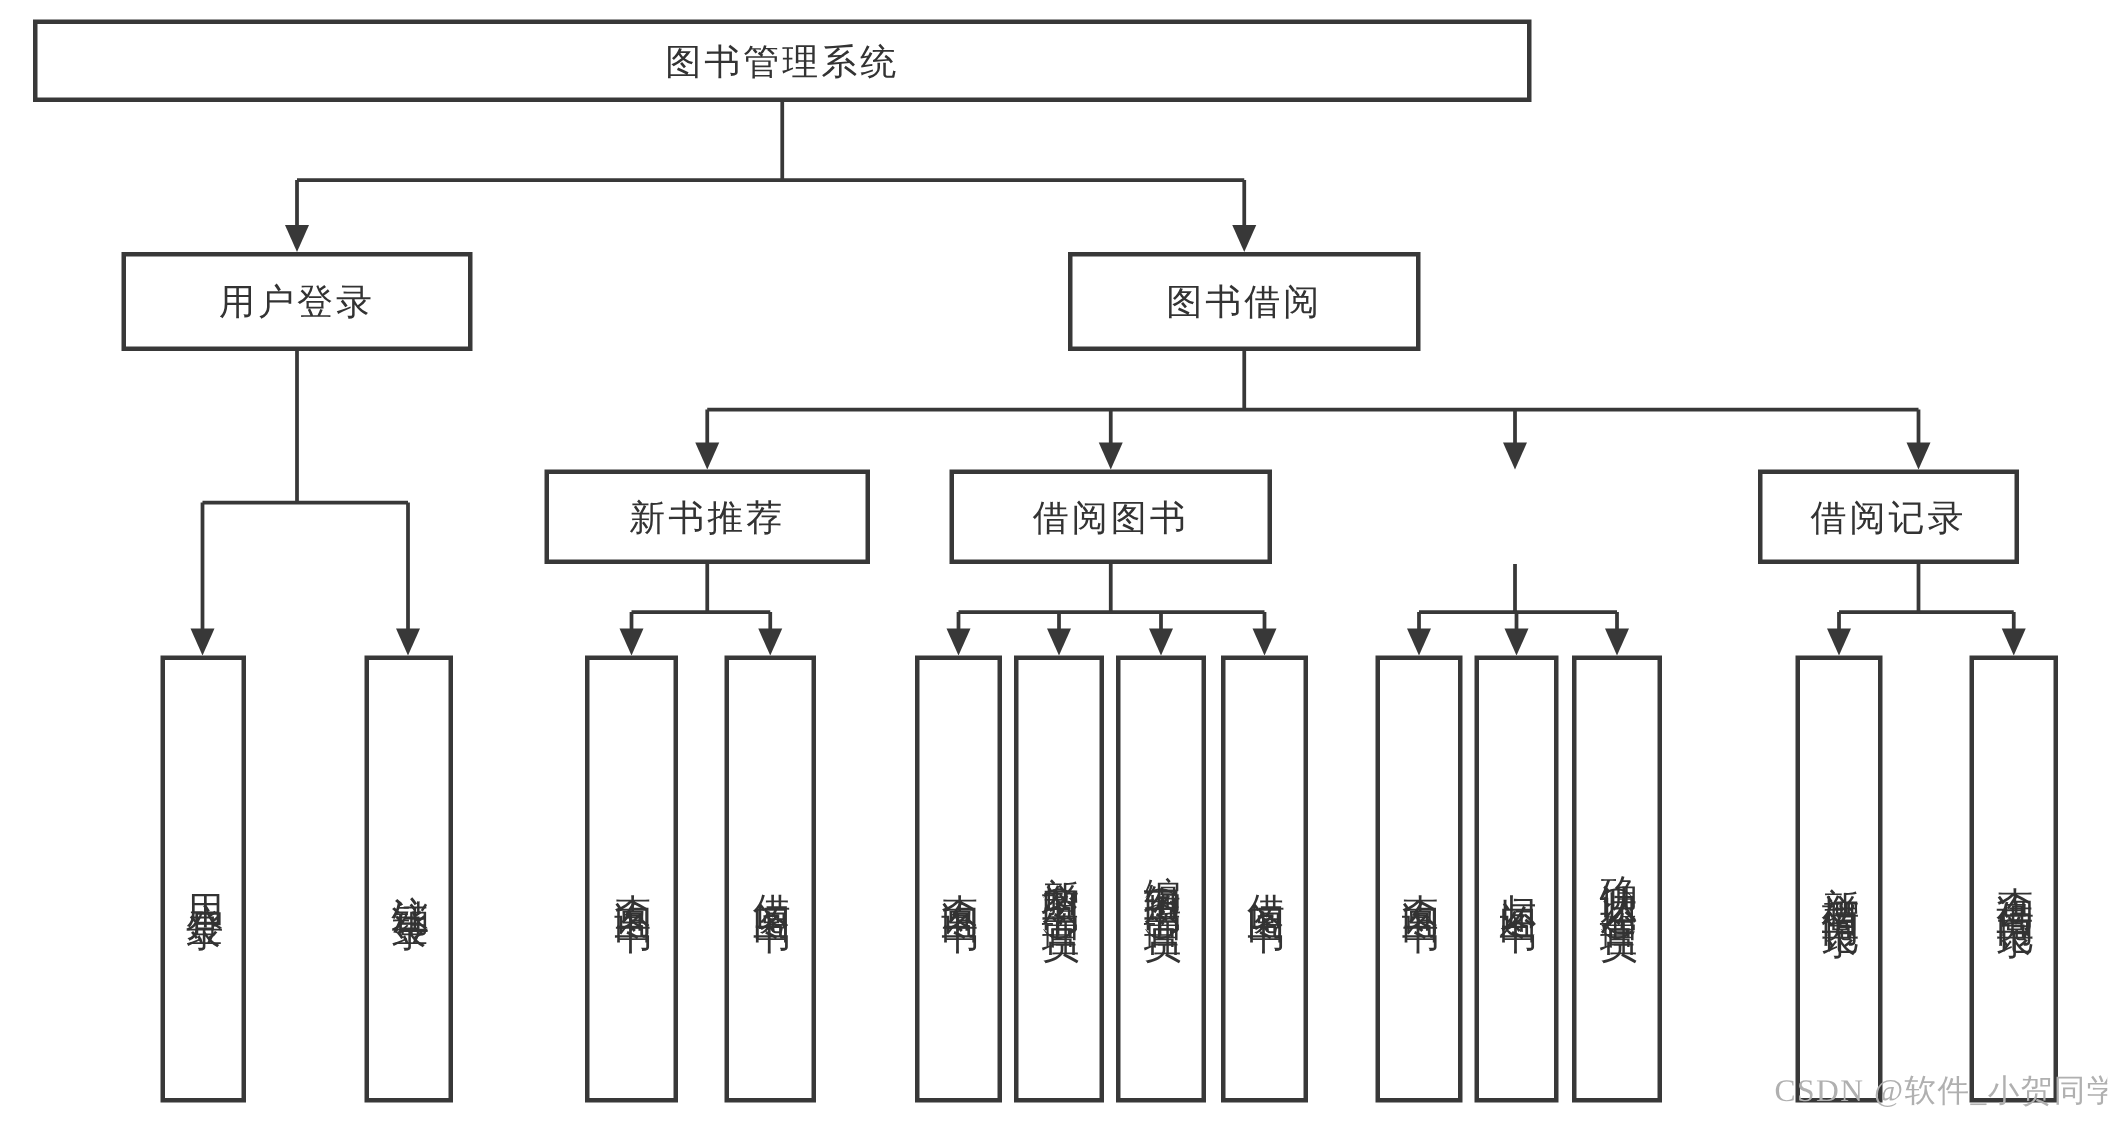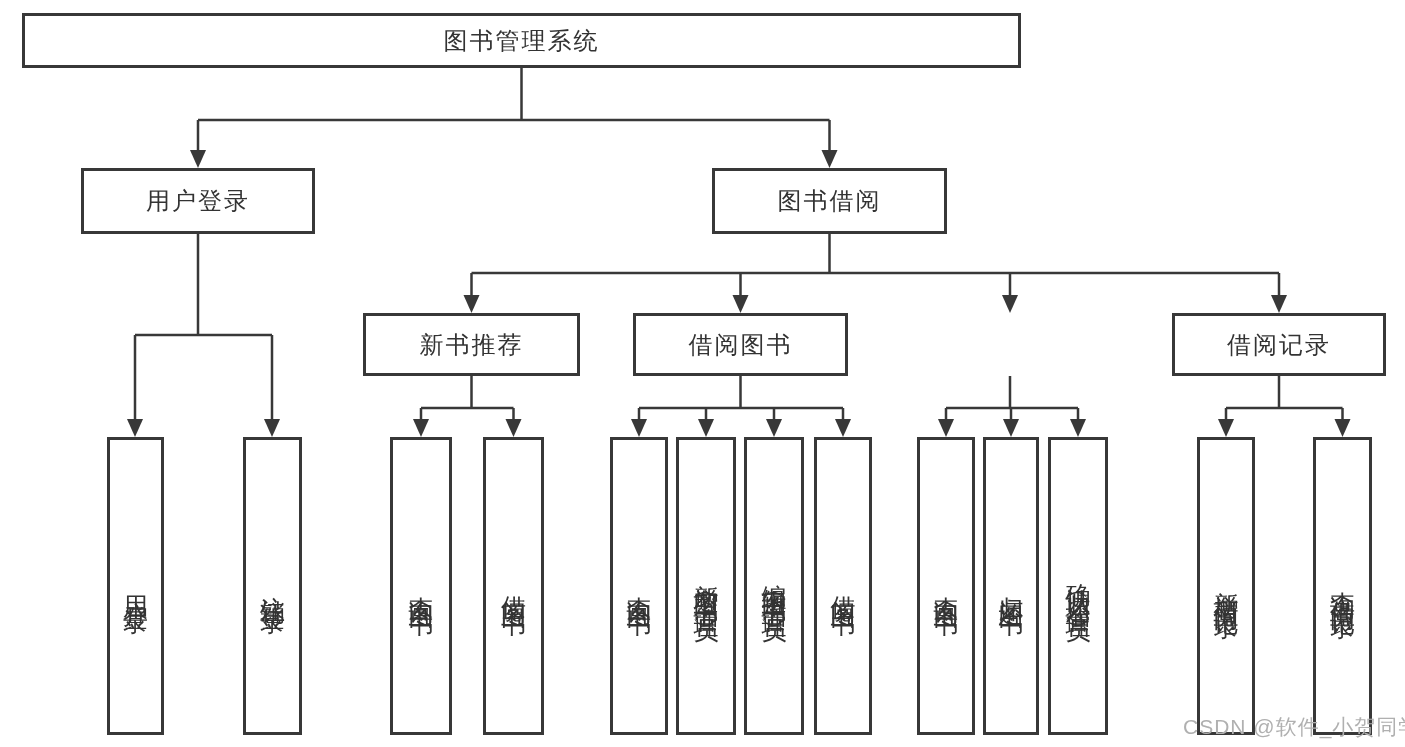--- a/index.html
+++ b/index.html
@@ -1,21 +1,21 @@
 <!DOCTYPE html>
 <html style="--color-line: #383838; --color-text: #333333; --color-watermark: #b0b0b0; --color-background: #ffffff;"><head>
 <meta charset="utf-8">
 <style>
   html, body { margin: 0; padding: 0; background: #ffffff; }
   .stage {
     position: relative;
     width: 1405px;
     height: 747px;
     background: var(--color-background, #ffffff);
-    font-family: Liberation Sans, sans-serif;
+    font-family: Liberation Serif, serif;
     overflow: hidden;
   }
   .edges { position: absolute; left: 0; top: 0; z-index: 1; }
   .edge  { fill: none; stroke: var(--color-line, #383838); stroke-width: 2.5; }
   .arrow { fill: var(--color-line, #383838); stroke: none; }
   .node {
     position: absolute;
     box-sizing: border-box;
     border: 3px solid var(--color-line, #383838);
     background: #ffffff;
@@ -111,21 +111,21 @@
   <div class="node hbox" style="left:712px;top:168px;width:235px;height:66px">
     <span>图书借阅</span>
   </div>
 
   <div class="node hbox" style="left:363px;top:313px;width:217px;height:63px">
     <span>新书推荐</span>
   </div>
   <div class="node hbox" style="left:633px;top:313px;width:215px;height:63px">
     <span>借阅图书</span>
   </div>
-  <div class="node hbox" style="left:1172px;top:313px;width:214px;height:63px">
+  <div class="node hbox" style="left:1172px;top:313px;width:174px;height:63px">
     <span>借阅记录</span>
   </div>
 
   <div class="node" style="left:107px;top:437px;width:57px;height:298px">
     <span class="vlabel">用户登录</span>
   </div>
   <div class="node" style="left:243px;top:437px;width:59px;height:298px">
     <span class="vlabel">注销登录</span>
   </div>
 

